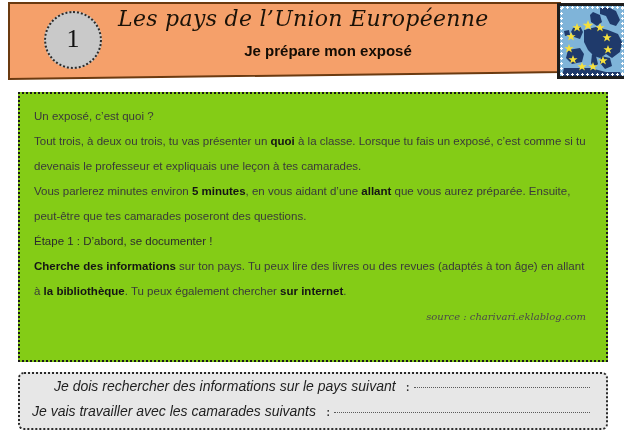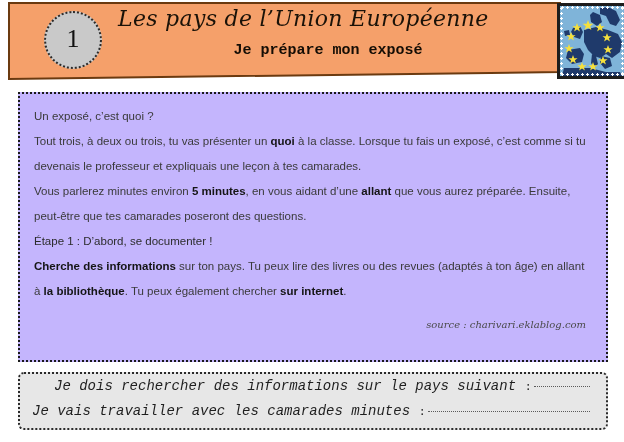--- a/index.html
+++ b/index.html
@@ -66,21 +66,21 @@
     color: #1a1208;
     letter-spacing: 0.3px;
     white-space: nowrap;
   }
   .header-subtitle {
     position: absolute;
     left: 110px;
     top: 40px;
     width: 420px;
     text-align: center;
-    font-family: Liberation Mono, monospace;
+    font-family: Liberation Sans, sans-serif;
     font-weight: bold;
     font-size: 15px;
     color: #140d05;
     white-space: nowrap;
   }
 
   
   .eu-stamp {
     position: absolute;
     left: 549px;
@@ -123,21 +123,21 @@
 
   
   .content-box {
     position: absolute;
     left: 18px;
     top: 92px;
     width: 590px;
     height: 270px;
     border: 2px dotted #1a1a1a;
     box-sizing: border-box;
-    background: #c4b5fd;
+    background: #84cc16;
     padding: 8px 14px 6px 14px;
   }
   .para {
     font-family: "Liberation Sans", sans-serif;
     font-size: 11.5px;
     color: #3a3a3a;
     line-height: 25px;
     margin: 0;
     padding: 0;
   }
@@ -152,21 +152,21 @@
     color: #2c2c2c;
     line-height: 25px;
     margin: 0;
   }
   .source-line {
     font-family: "URW Chancery L", "DejaVu Serif", serif;
     font-style: italic;
     font-size: 10px;
     color: #4a4a4a;
     text-align: right;
-    margin-top: 15px;
+    margin-top: 7px;
     padding-right: 6px;
   }
 
   
   .bottom-box {
     position: absolute;
     left: 18px;
     top: 372px;
     width: 590px;
     height: 58px;
@@ -176,21 +176,21 @@
     box-sizing: border-box;
     padding: 4px 12px 2px 12px;
   }
   .fill-row {
     display: flex;
     align-items: baseline;
     height: 25px;
   }
   .fill-row.indent { padding-left: 22px; }
   .fill-label {
-    font-family: Liberation Mono, monospace;
+    font-family: Liberation Sans, sans-serif;
     font-style: italic;
     font-size: 14px;
     color: #1f1f1f;
     white-space: nowrap;
   }
   .fill-colon {
     font-family: "URW Chancery L", "DejaVu Serif", serif;
     font-size: 13px;
     color: #1f1f1f;
     padding: 0 4px 0 10px;
@@ -292,17 +292,17 @@
 
 <div class="bottom-box">
 
   <div class="fill-row indent">
     <span class="fill-label">Je dois rechercher des informations sur le pays suivant</span>
     <span class="fill-colon">:</span>
     <span class="fill-dots"></span>
   </div>
 
   <div class="fill-row">
-    <span class="fill-label">Je vais travailler avec les camarades minutes</span>
+    <span class="fill-label">Je vais travailler avec les camarades suivants</span>
     <span class="fill-colon">:</span>
     <span class="fill-dots"></span>
   </div>
 </div>
 
 </body></html>

